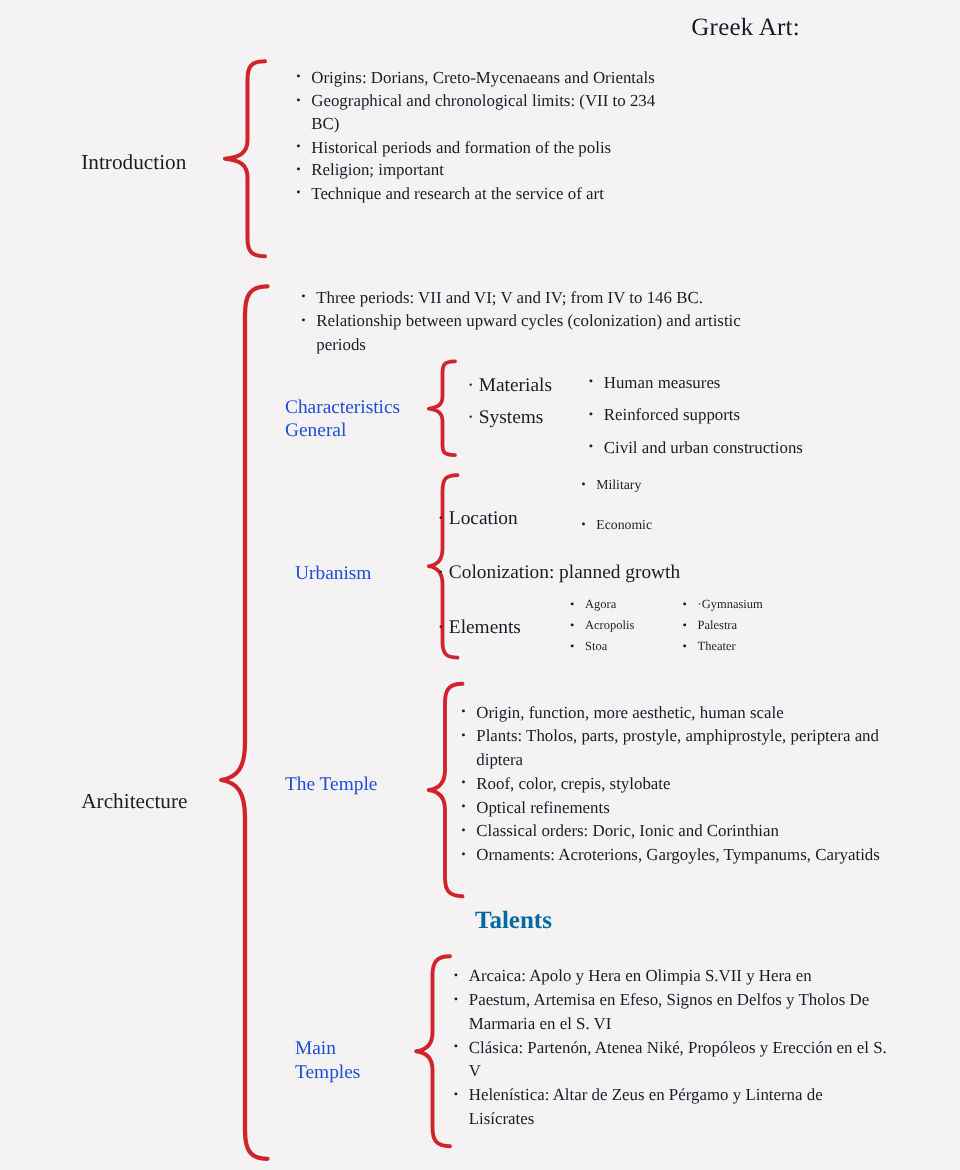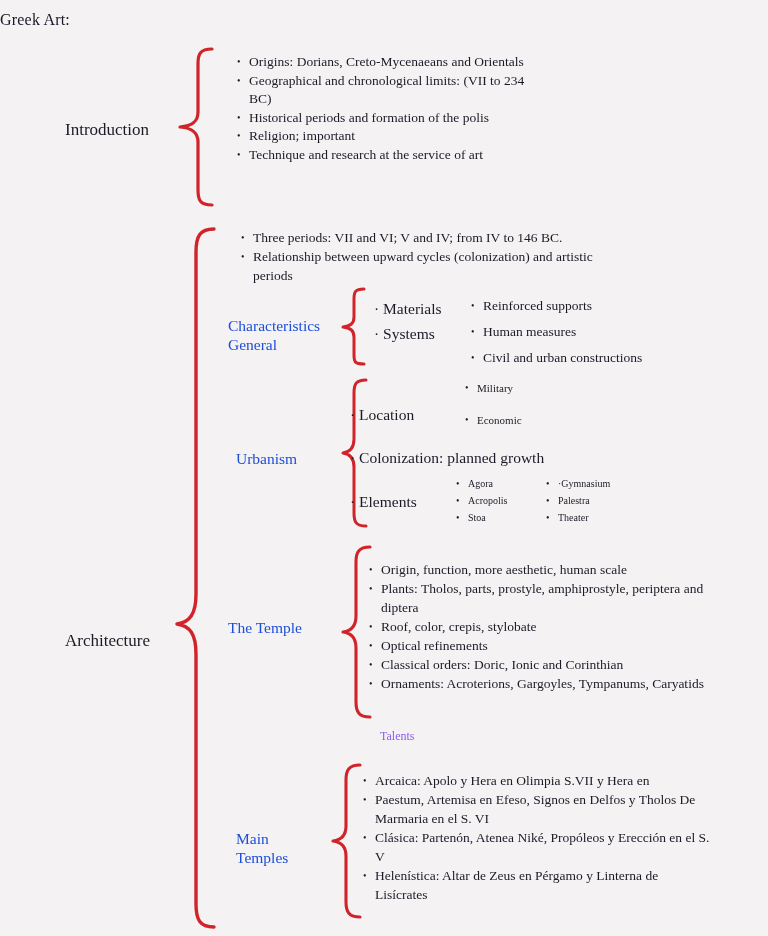--- a/index.html
+++ b/index.html
@@ -20,22 +20,22 @@
     width: 768px;
     height: 936px;
   }
 
   
   .title {
     position: absolute;
     left: 0;
     top: 11px;
     width: 640px;
-    text-align: left;
-    font-size: 16px;
+    text-align: right;
+    font-size: 20px;
     letter-spacing: 0.2px;
     color: #18182a;
   }
 
   
   .branch-label {
     position: absolute;
     font-size: 17px;
     line-height: 20px;
     color: #1b1b28;
@@ -84,23 +84,24 @@
   .sz-md > li { font-size: 13.5px; line-height: 19px; }
   .sz-md > li::before { font-size: 11px; }
   .sz-sm > li { font-size: 11px; line-height: 17px; }
   .sz-sm > li::before { font-size: 9px; left: 2px; }
   .sz-xs > li { font-size: 10px; line-height: 17px; }
   .sz-xs > li::before { font-size: 8px; left: 2px; }
 
   
   .plain {
     position: absolute;
-    font-size: 12px;
+    font-size: 20px;
     line-height: 19px;
-    color: #8b5cf6;
+    color: #0369a1;
+    font-weight: bold;
   }
 
   
   svg.brace {
     position: absolute;
     overflow: visible;
   }
   svg.brace path {
     fill: none;
     stroke: #d1232a;
@@ -144,22 +145,22 @@
 General</div>
 
   <svg class="brace" style="left:340px; top:286px;" width="30" height="80" viewBox="0 0 30 80">
     <path d="M24 3 C 15 3, 14 6, 14 13 L 14 31 C 14 38, 10 40, 3 41 C 10 42, 14 44, 14 51 L 14 69 C 14 76, 15 78, 24 78" stroke-width="3" stroke="#d1232a"></path>
   </svg>
 
   <div class="mini-label" style="left:374px; top:299px; font-size:15.5px;">· Materials</div>
   <div class="mini-label" style="left:374px; top:324px; font-size:15.5px;">· Systems</div>
 
   <ul class="blist sz-md" style="left:470px; top:293px; width:240px; line-height:25px;">
+    <li style="line-height:26px;">Human measures</li>
     <li style="line-height:26px;">Reinforced supports</li>
-    <li style="line-height:26px;">Human measures</li>
     <li style="line-height:26px;">Civil and urban constructions</li>
   </ul>
 
   <div class="sub-label" style="left:236px; top:449px;">Urbanism</div>
 
   <svg class="brace" style="left:340px; top:377px;" width="30" height="152" viewBox="0 0 30 152">
     <path d="M26 3 C 16 3, 14 7, 14 16 L 14 62 C 14 71, 10 75, 3 76 C 10 77, 14 81, 14 90 L 14 136 C 14 145, 16 149, 26 149" stroke-width="3" stroke="#d1232a"></path>
   </svg>
 
   <div class="mini-label" style="left:350px; top:405px; font-size:15.5px;">· Location</div>

